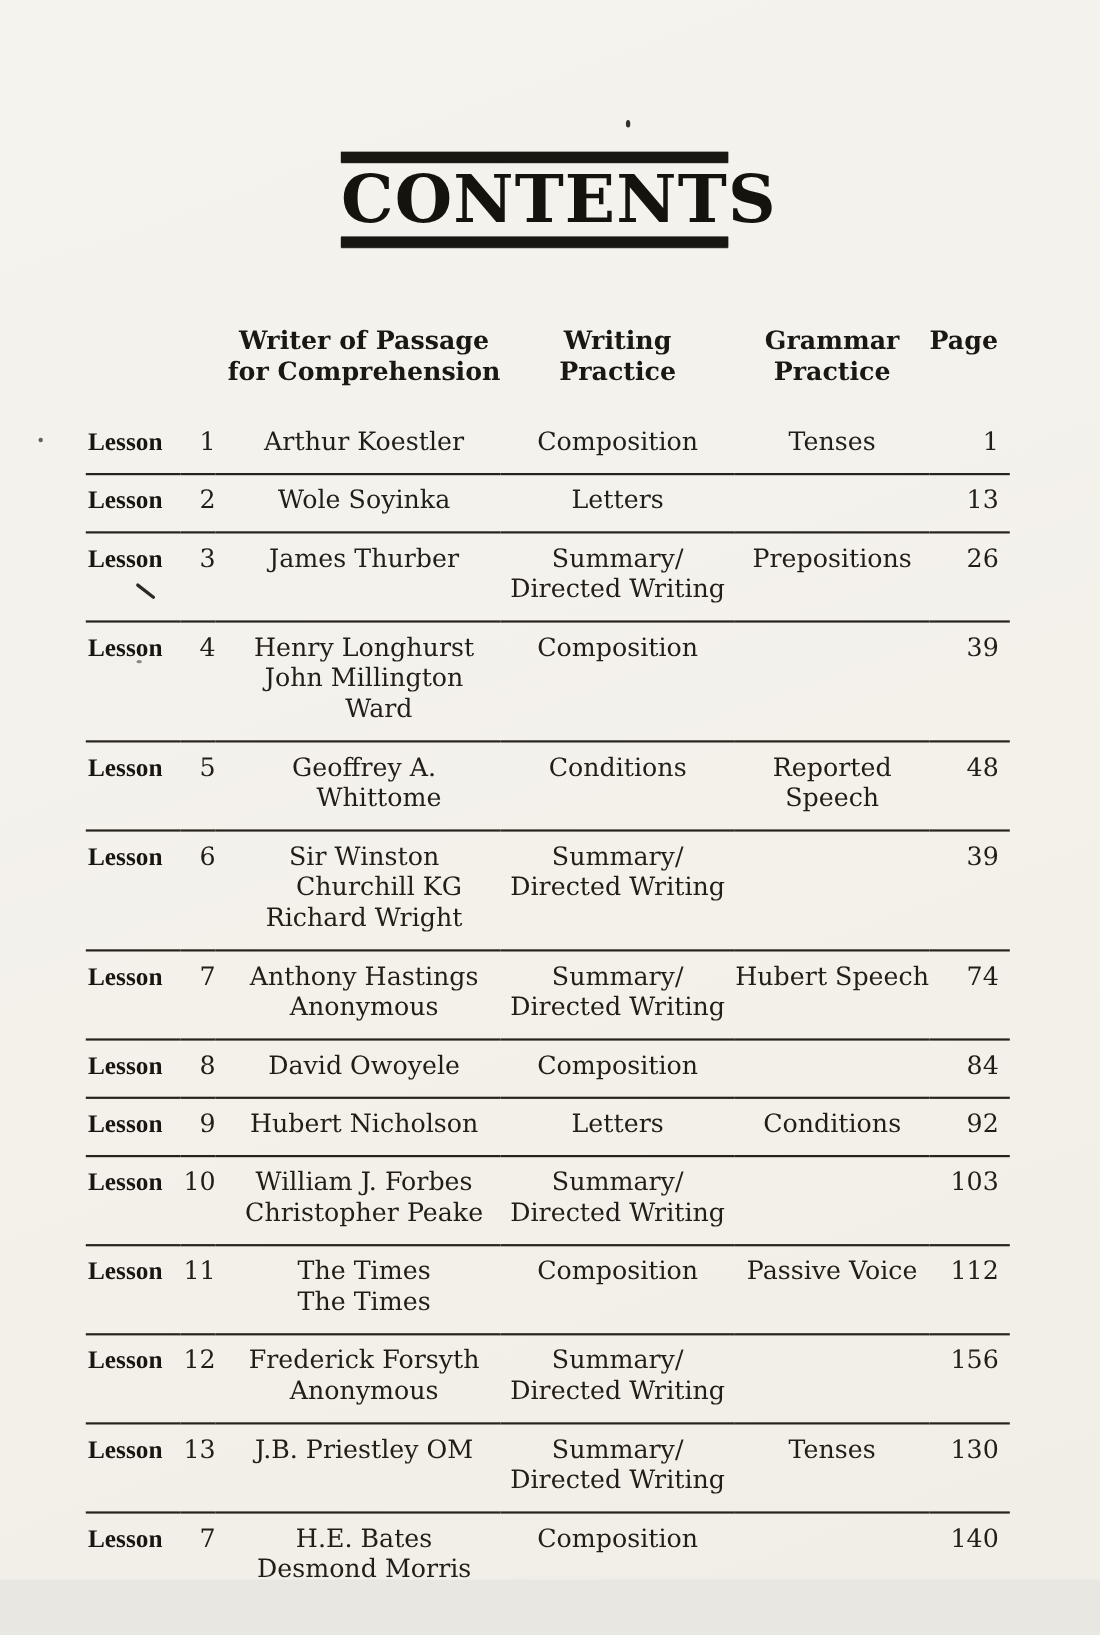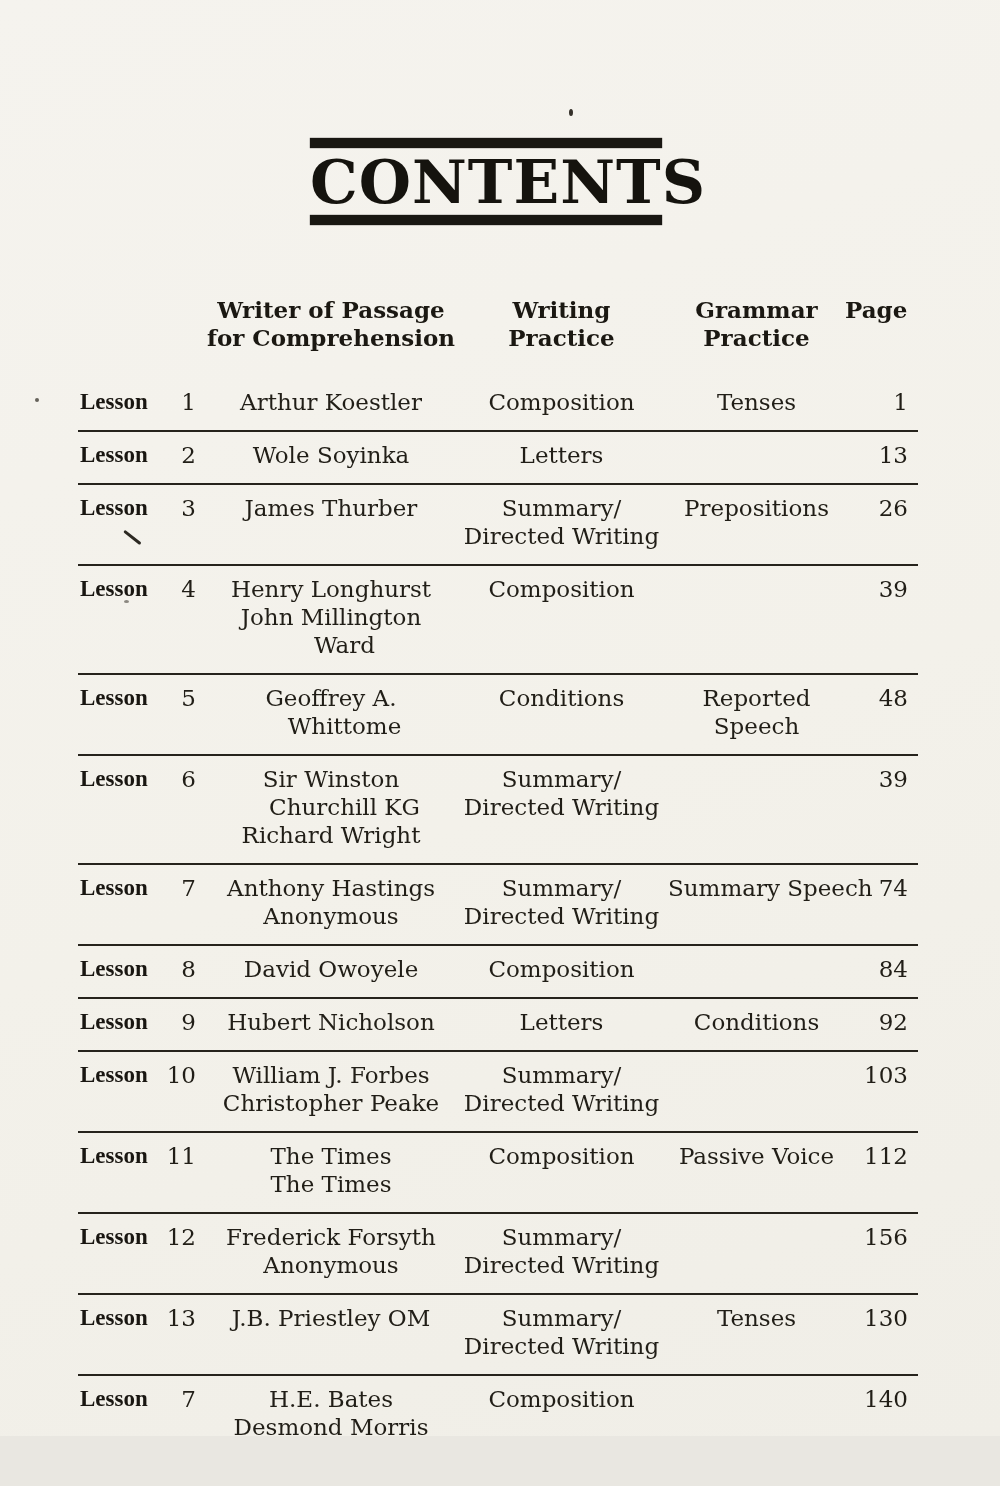--- a/index.html
+++ b/index.html
@@ -242,21 +242,21 @@
           <td class="c-num">7</td>
           <td class="c-writer">
             <div class="ln">Anthony Hastings</div>
             <div class="ln">Anonymous</div>
           </td>
           <td class="c-writing">
             <div class="ln">Summary/</div>
             <div class="ln">Directed Writing</div>
           </td>
           <td class="c-grammar">
-            <div class="ln">Summary Speech</div>
+            <div class="ln">Hubert Speech</div>
           </td>
           <td class="c-page">74</td>
         </tr>
         <tr>
           <td class="c-lesson"><span>Lesson</span></td>
           <td class="c-num">8</td>
           <td class="c-writer">
             <div class="ln">David Owoyele</div>
           </td>
           <td class="c-writing">

